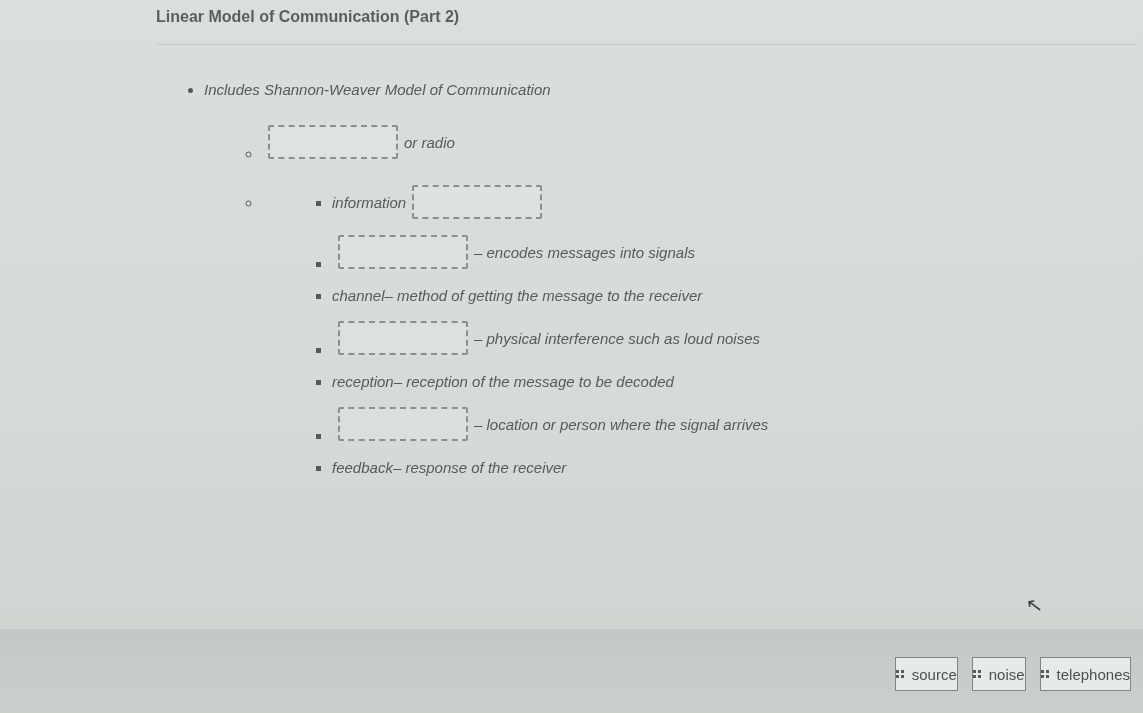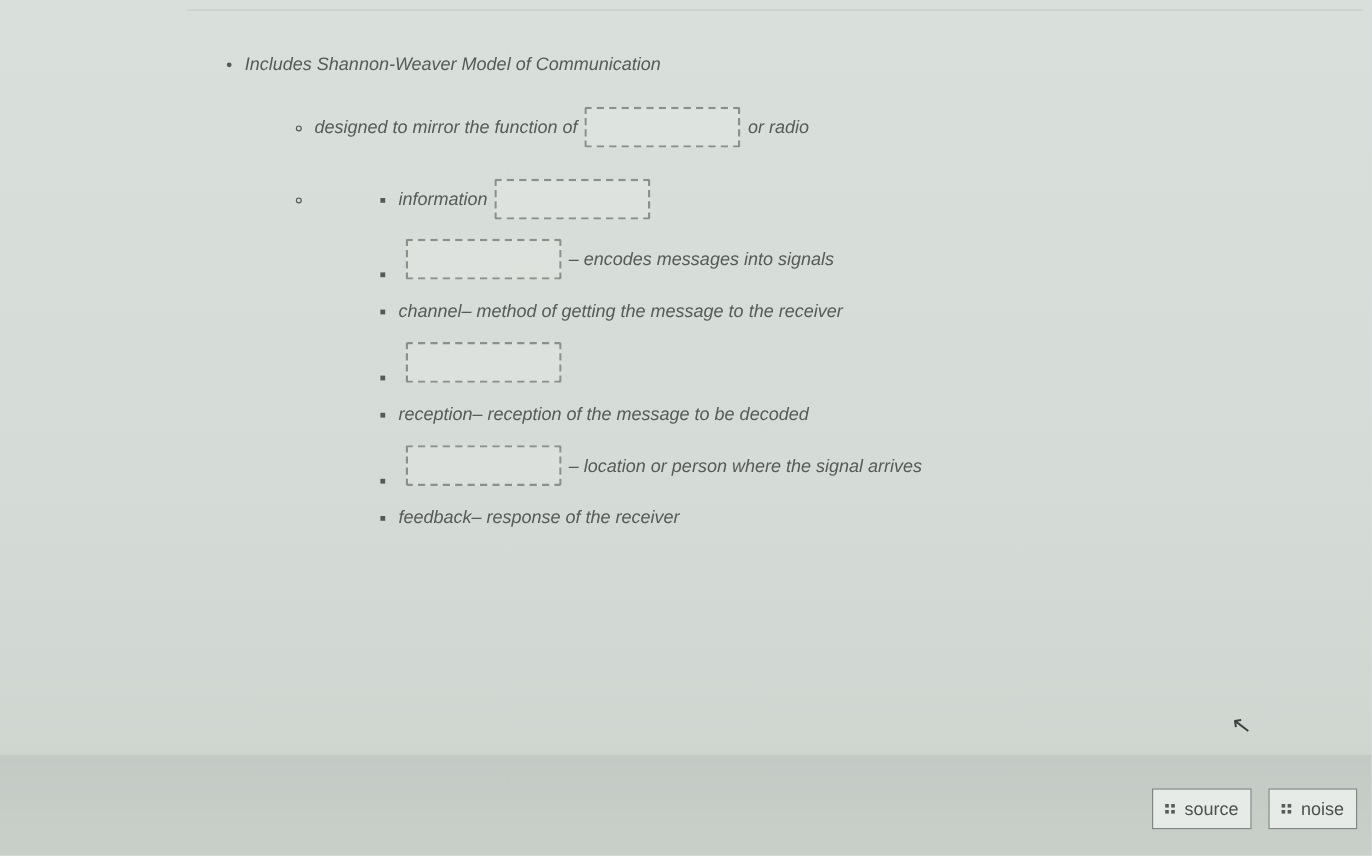--- a/index.html
+++ b/index.html
@@ -61,21 +61,21 @@
     padding: 28px 12px 0 0;
     display: flex;
     justify-content: flex-end;
     gap: 14px;
   }
   .chip {
     display: inline-flex;
     align-items: center;
     gap: 8px;
     height: 34px;
-    padding: 0 10px;
+    padding: 0 0;
     border: 1px solid #7f8682;
     background: #e6ebe7;
     color: #4c514e;
     font-size: 15px;
     cursor: grab;
     user-select: none;
   }
   .grip {
     display: inline-grid;
     grid-template-columns: repeat(2, 3px);
@@ -92,31 +92,31 @@
     font-size: 20px;
     color: #3d423f;
     transform: rotate(-8deg);
   }
 </style>
 </head>
 <body>
 
 <div class="page">
 
+  <div class="title">Linear Model of Communication (Part 2)</div>
 
   <div class="card">
     <ul class="level1">
       <li>
         <div class="row">Includes Shannon-Weaver Model of Communication</div>
         <div class="gap"></div>
 
         <ul class="level2">
           <li>
             <div class="row row-tall">
-              <span>designed to mirror the function of</span>
               <span class="dropzone"></span>
               <span>or radio</span>
             </div>
           </li>
           <li>
             <div class="gap"></div>
 
             <ul class="level3">
               <li>
                 <div class="row row-tall">
@@ -129,20 +129,21 @@
                   <span class="dropzone"></span>
                   <span>– encodes messages into signals</span>
                 </div>
               </li>
               <li>
                 <div class="row">channel– method of getting the message to the receiver</div>
               </li>
               <li>
                 <div class="row row-tall">
                   <span class="dropzone"></span>
+                  <span>– physical interference such as loud noises</span>
                 </div>
               </li>
               <li>
                 <div class="row">reception– reception of the message to be decoded</div>
               </li>
               <li>
                 <div class="row row-tall">
                   <span class="dropzone"></span>
                   <span>– location or person where the signal arrives</span>
                 </div>
@@ -171,15 +172,24 @@
     </div>
     <div class="chip">
       <span class="grip">
           <span></span>
           <span></span>
           <span></span>
           <span></span>
         </span>
       <span>noise</span>
     </div>
+    <div class="chip">
+      <span class="grip">
+          <span></span>
+          <span></span>
+          <span></span>
+          <span></span>
+        </span>
+      <span>telephones</span>
+    </div>
   </div>
 
 </div>
 
 </body></html>

